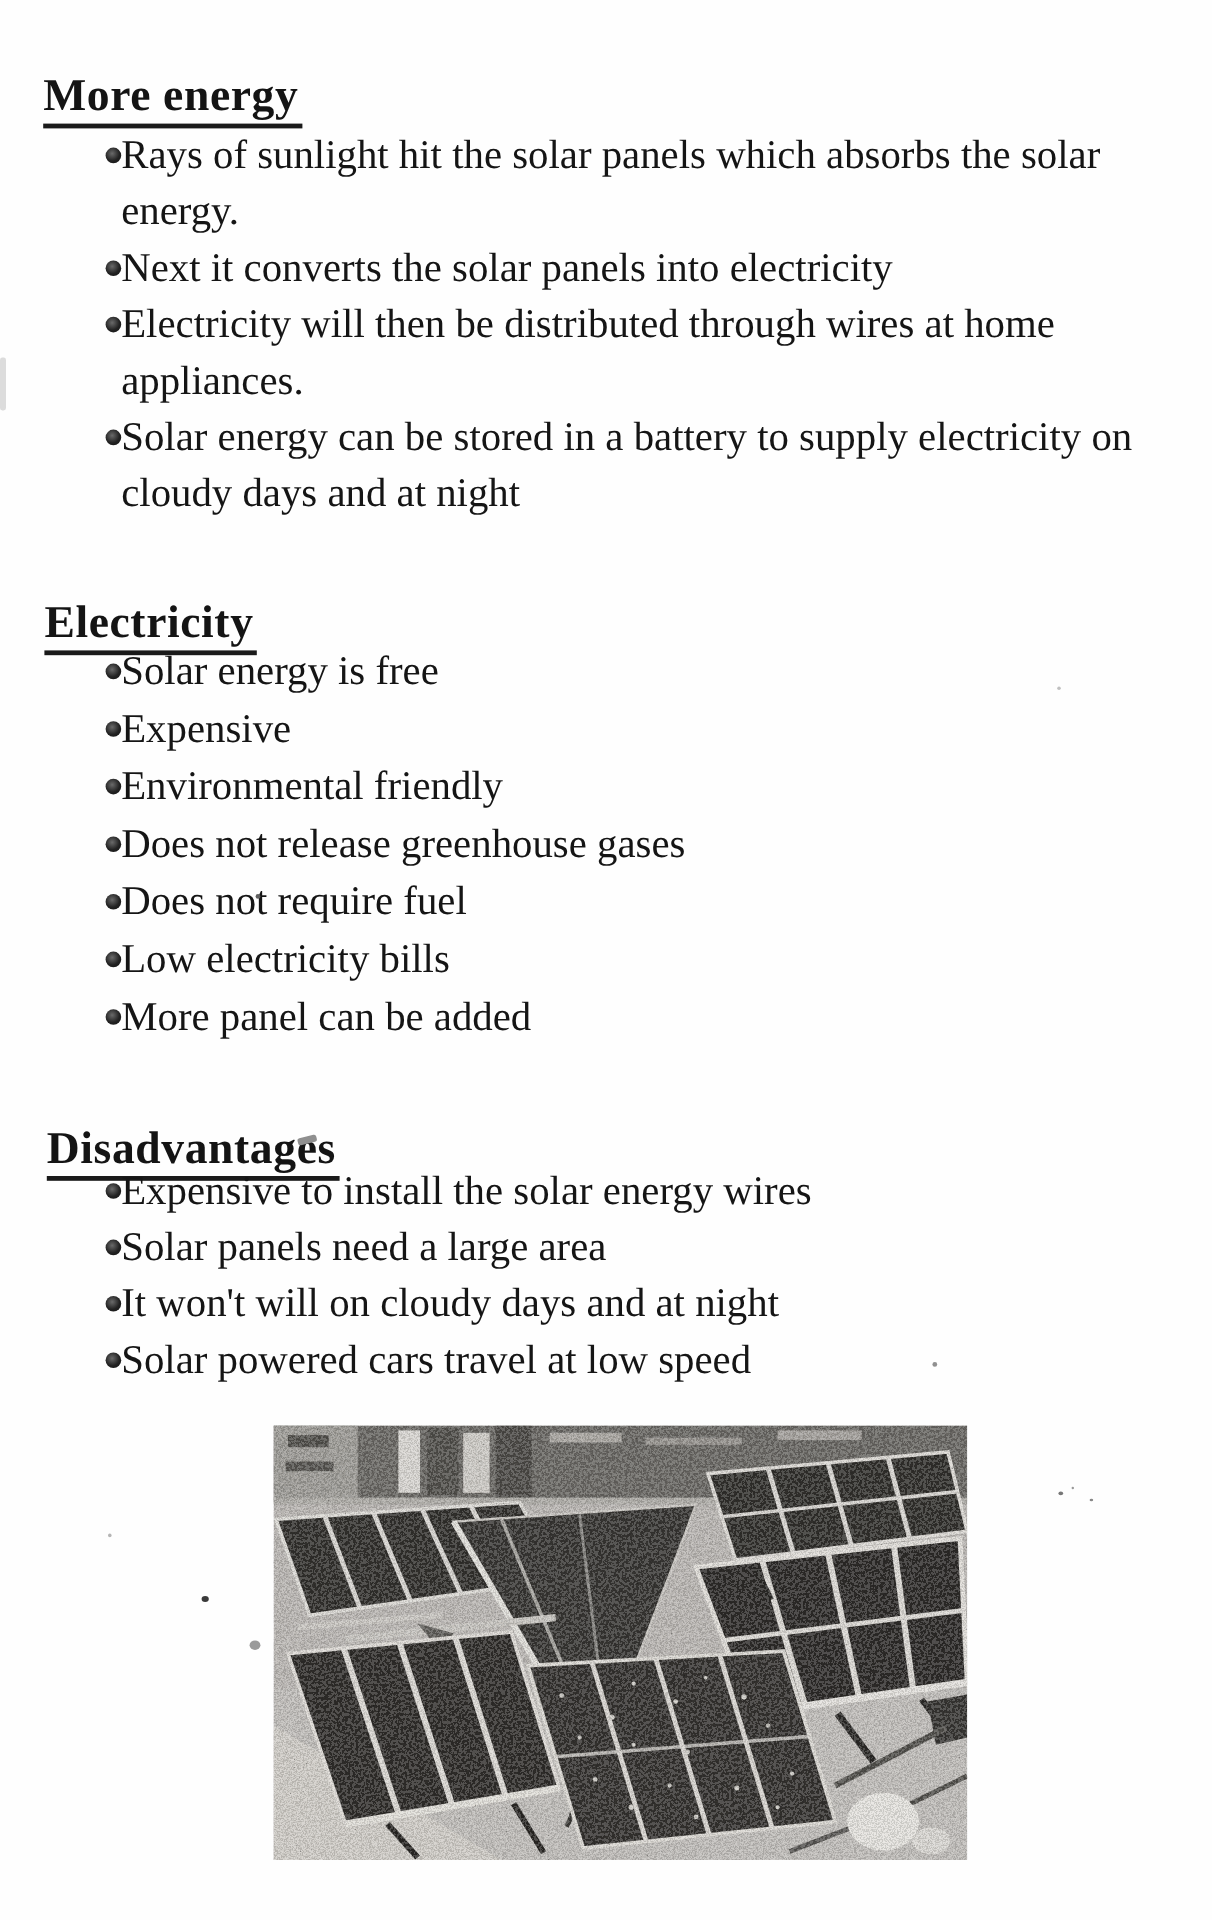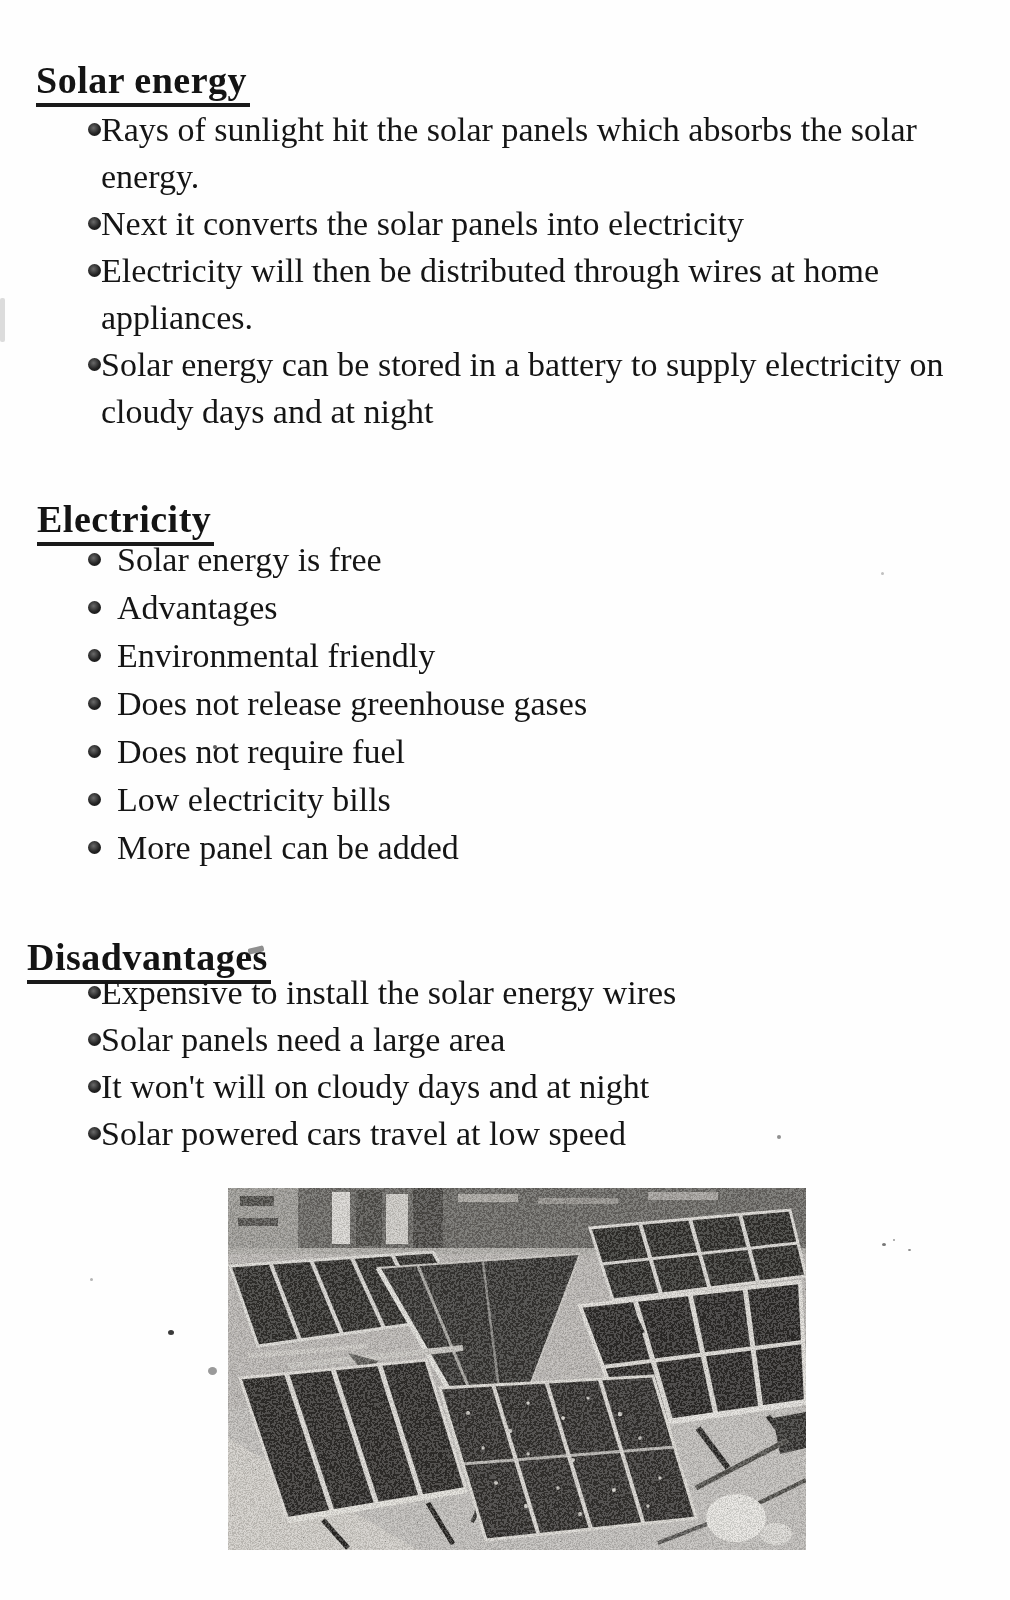--- a/index.html
+++ b/index.html
@@ -32,21 +32,21 @@
     position:absolute;
     list-style:none;
     margin:0;padding:0;
     width:900px;
   }
   ul.bullets li{
     display:flex;
     align-items:flex-start;
     line-height:47px;
   }
-  ul.adv li{line-height:48px;gap:16px;}
+  ul.adv li{line-height:48px;}
   .dot{
     flex:0 0 auto;
     width:13px;height:13px;
     border-radius:50%;
     background:radial-gradient(circle at 42% 38%, #6a6a6a 0%, #222 55%, #111 100%);
     margin-top:17px;
   }
   .txt{
     font-size:34px;
     color:#151515;
@@ -63,21 +63,21 @@
 
   .speck{position:absolute;border-radius:50%;}
   .speck-bar{position:absolute;border-radius:2px;}
 </style>
 </head>
 <body>
 
 <div class="page">
 
   <div class="sec-heading" style="left:36px;top:58px;">
-    <span class="u">Solar energy</span>
+    <span class="u">More energy</span>
   </div>
 
   <ul class="bullets" style="left:88px;top:106px;">
     <li>
       <span class="dot"></span>
       <span class="txt">Rays of sunlight hit the solar panels which absorbs the solar
 energy.</span>
     </li>
     <li>
       <span class="dot"></span>
@@ -99,21 +99,21 @@
     <span class="u">Electricity</span>
   </div>
 
   <ul class="bullets adv" style="left:88px;top:536px;">
     <li>
       <span class="dot"></span>
       <span class="txt">Solar energy is free</span>
     </li>
     <li>
       <span class="dot"></span>
-      <span class="txt">Advantages</span>
+      <span class="txt">Expensive</span>
     </li>
     <li>
       <span class="dot"></span>
       <span class="txt">Environmental friendly</span>
     </li>
     <li>
       <span class="dot"></span>
       <span class="txt">Does not release greenhouse gases</span>
     </li>
     <li>
@@ -123,21 +123,21 @@
     <li>
       <span class="dot"></span>
       <span class="txt">Low electricity bills</span>
     </li>
     <li>
       <span class="dot"></span>
       <span class="txt">More panel can be added</span>
     </li>
   </ul>
 
-  <div class="sec-heading" style="left:27px;top:935px;text-decoration:underline;">
+  <div class="sec-heading" style="left:39px;top:935px;text-decoration:underline;">
     <span class="u">Disadvantages</span>
   </div>
 
   <ul class="bullets" style="left:88px;top:969px;">
     <li>
       <span class="dot"></span>
       <span class="txt">Expensive to install the solar energy wires</span>
     </li>
     <li>
       <span class="dot"></span>

